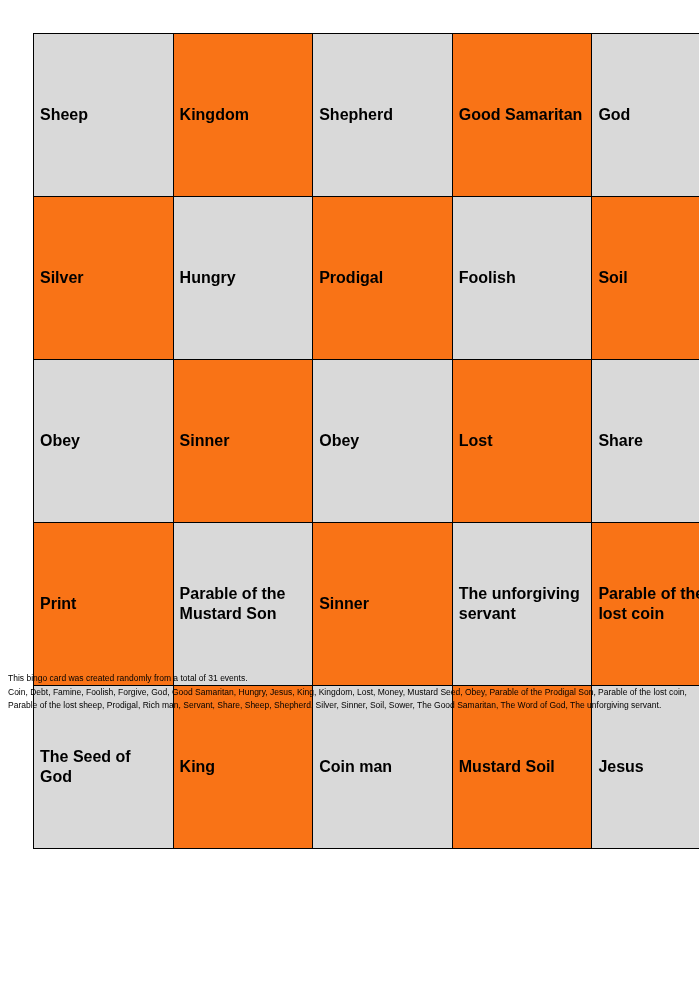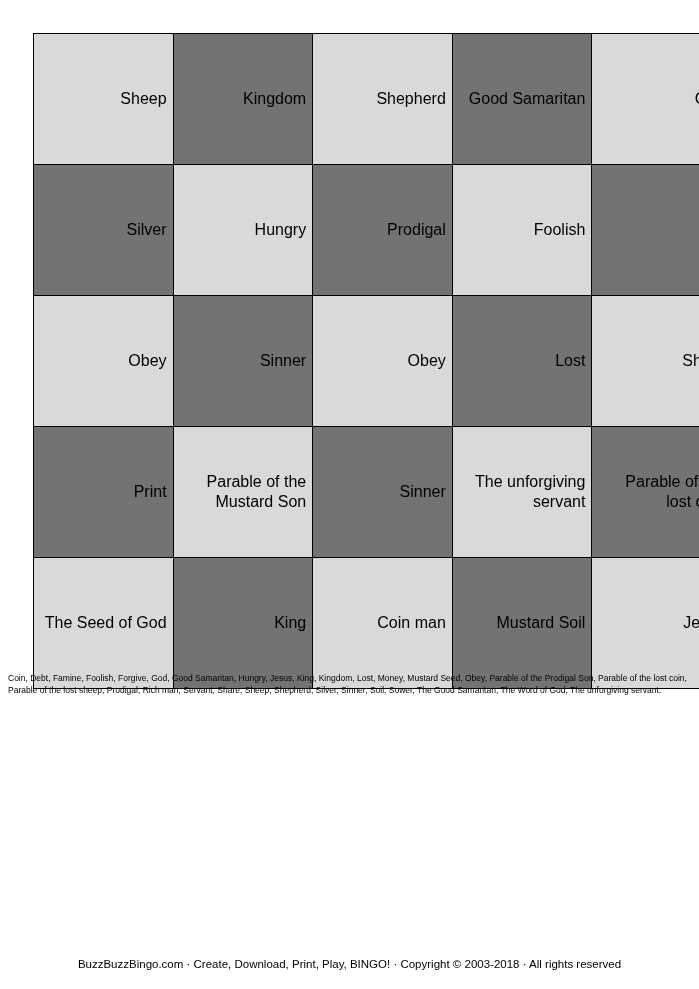--- a/index.html
+++ b/index.html
@@ -26,28 +26,29 @@
     left: 33px;
     top: 33px;
     width: 633px;
     border-collapse: collapse;
     table-layout: fixed;
   }
   #bingo-card td {
     width: 126.6px;
     height: 126px;
     border: 1px solid #000000;
-    text-align: right;
+    text-align: left;
     vertical-align: middle;
     font-size: 16px;
     line-height: 1.25;
-    padding: 2px 6px;
+    padding: 18px 6px;
+    font-weight: bold;
   }
   td.shaded { background: #d9d9d9; }
-  td.plain  { background: #737373; }
+  td.plain  { background: #f97316; }
 
   #footnote {
     position: absolute;
     left: 8px;
     top: 672px;
     width: 680px;
     font-size: 8.5px;
     line-height: 1.45;
     color: #000000;
   }
@@ -102,20 +103,18 @@
         <td class="shaded">The Seed of God</td>
         <td class="plain">King</td>
         <td class="shaded">Coin man</td>
         <td class="plain">Mustard Soil</td>
         <td class="shaded">Jesus</td>
       </tr>
     </tbody>
   </table>
 
   <div id="footnote">
+    <div class="line1">This bingo card was created randomly from a total of 31 events.</div>
     <div class="line2">Coin, Debt, Famine, Foolish, Forgive, God, Good Samaritan, Hungry, Jesus, King, Kingdom, Lost, Money, Mustard Seed, Obey, Parable of the Prodigal Son, Parable of the lost coin, Parable of the lost sheep, Prodigal, Rich man, Servant, Share, Sheep, Shepherd, Silver, Sinner, Soil, Sower, The Good Samaritan, The Word of God, The unforgiving servant.</div>
   </div>
 
-  <div id="page-footer">
-    <span>BuzzBuzzBingo.com · Create, Download, Print, Play, BINGO! · Copyright © 2003-2018 · All rights reserved</span>
-  </div>
 
 </div>
 
 </body></html>

